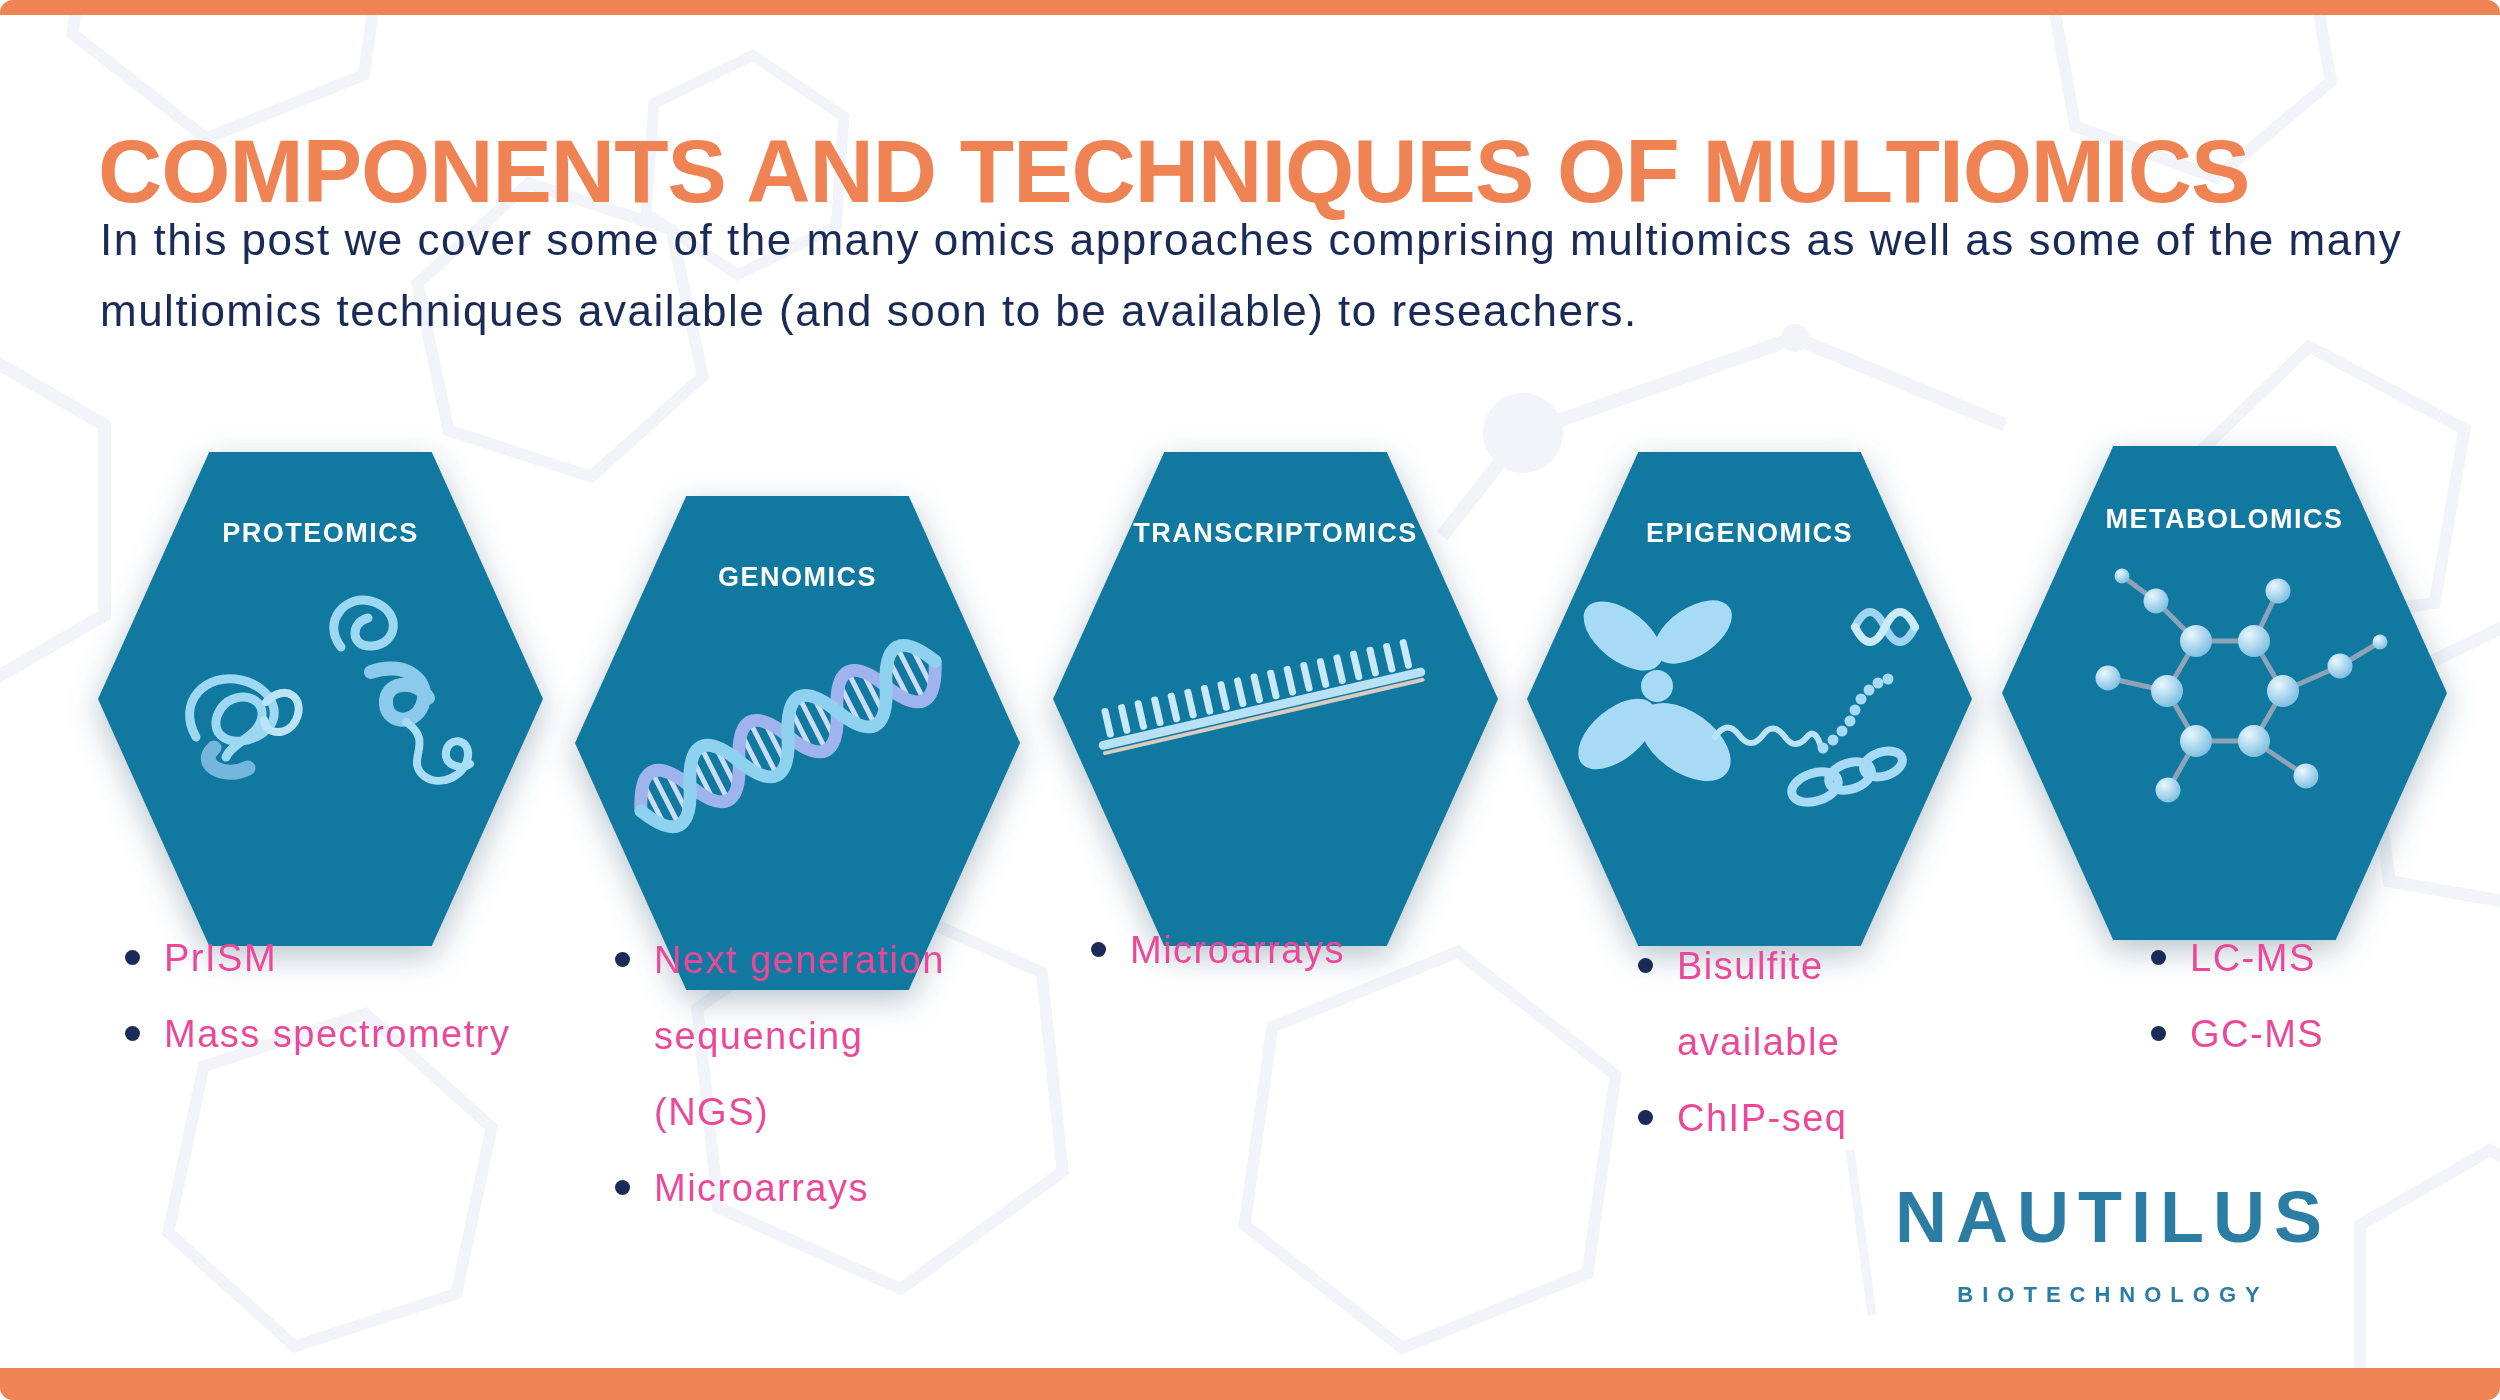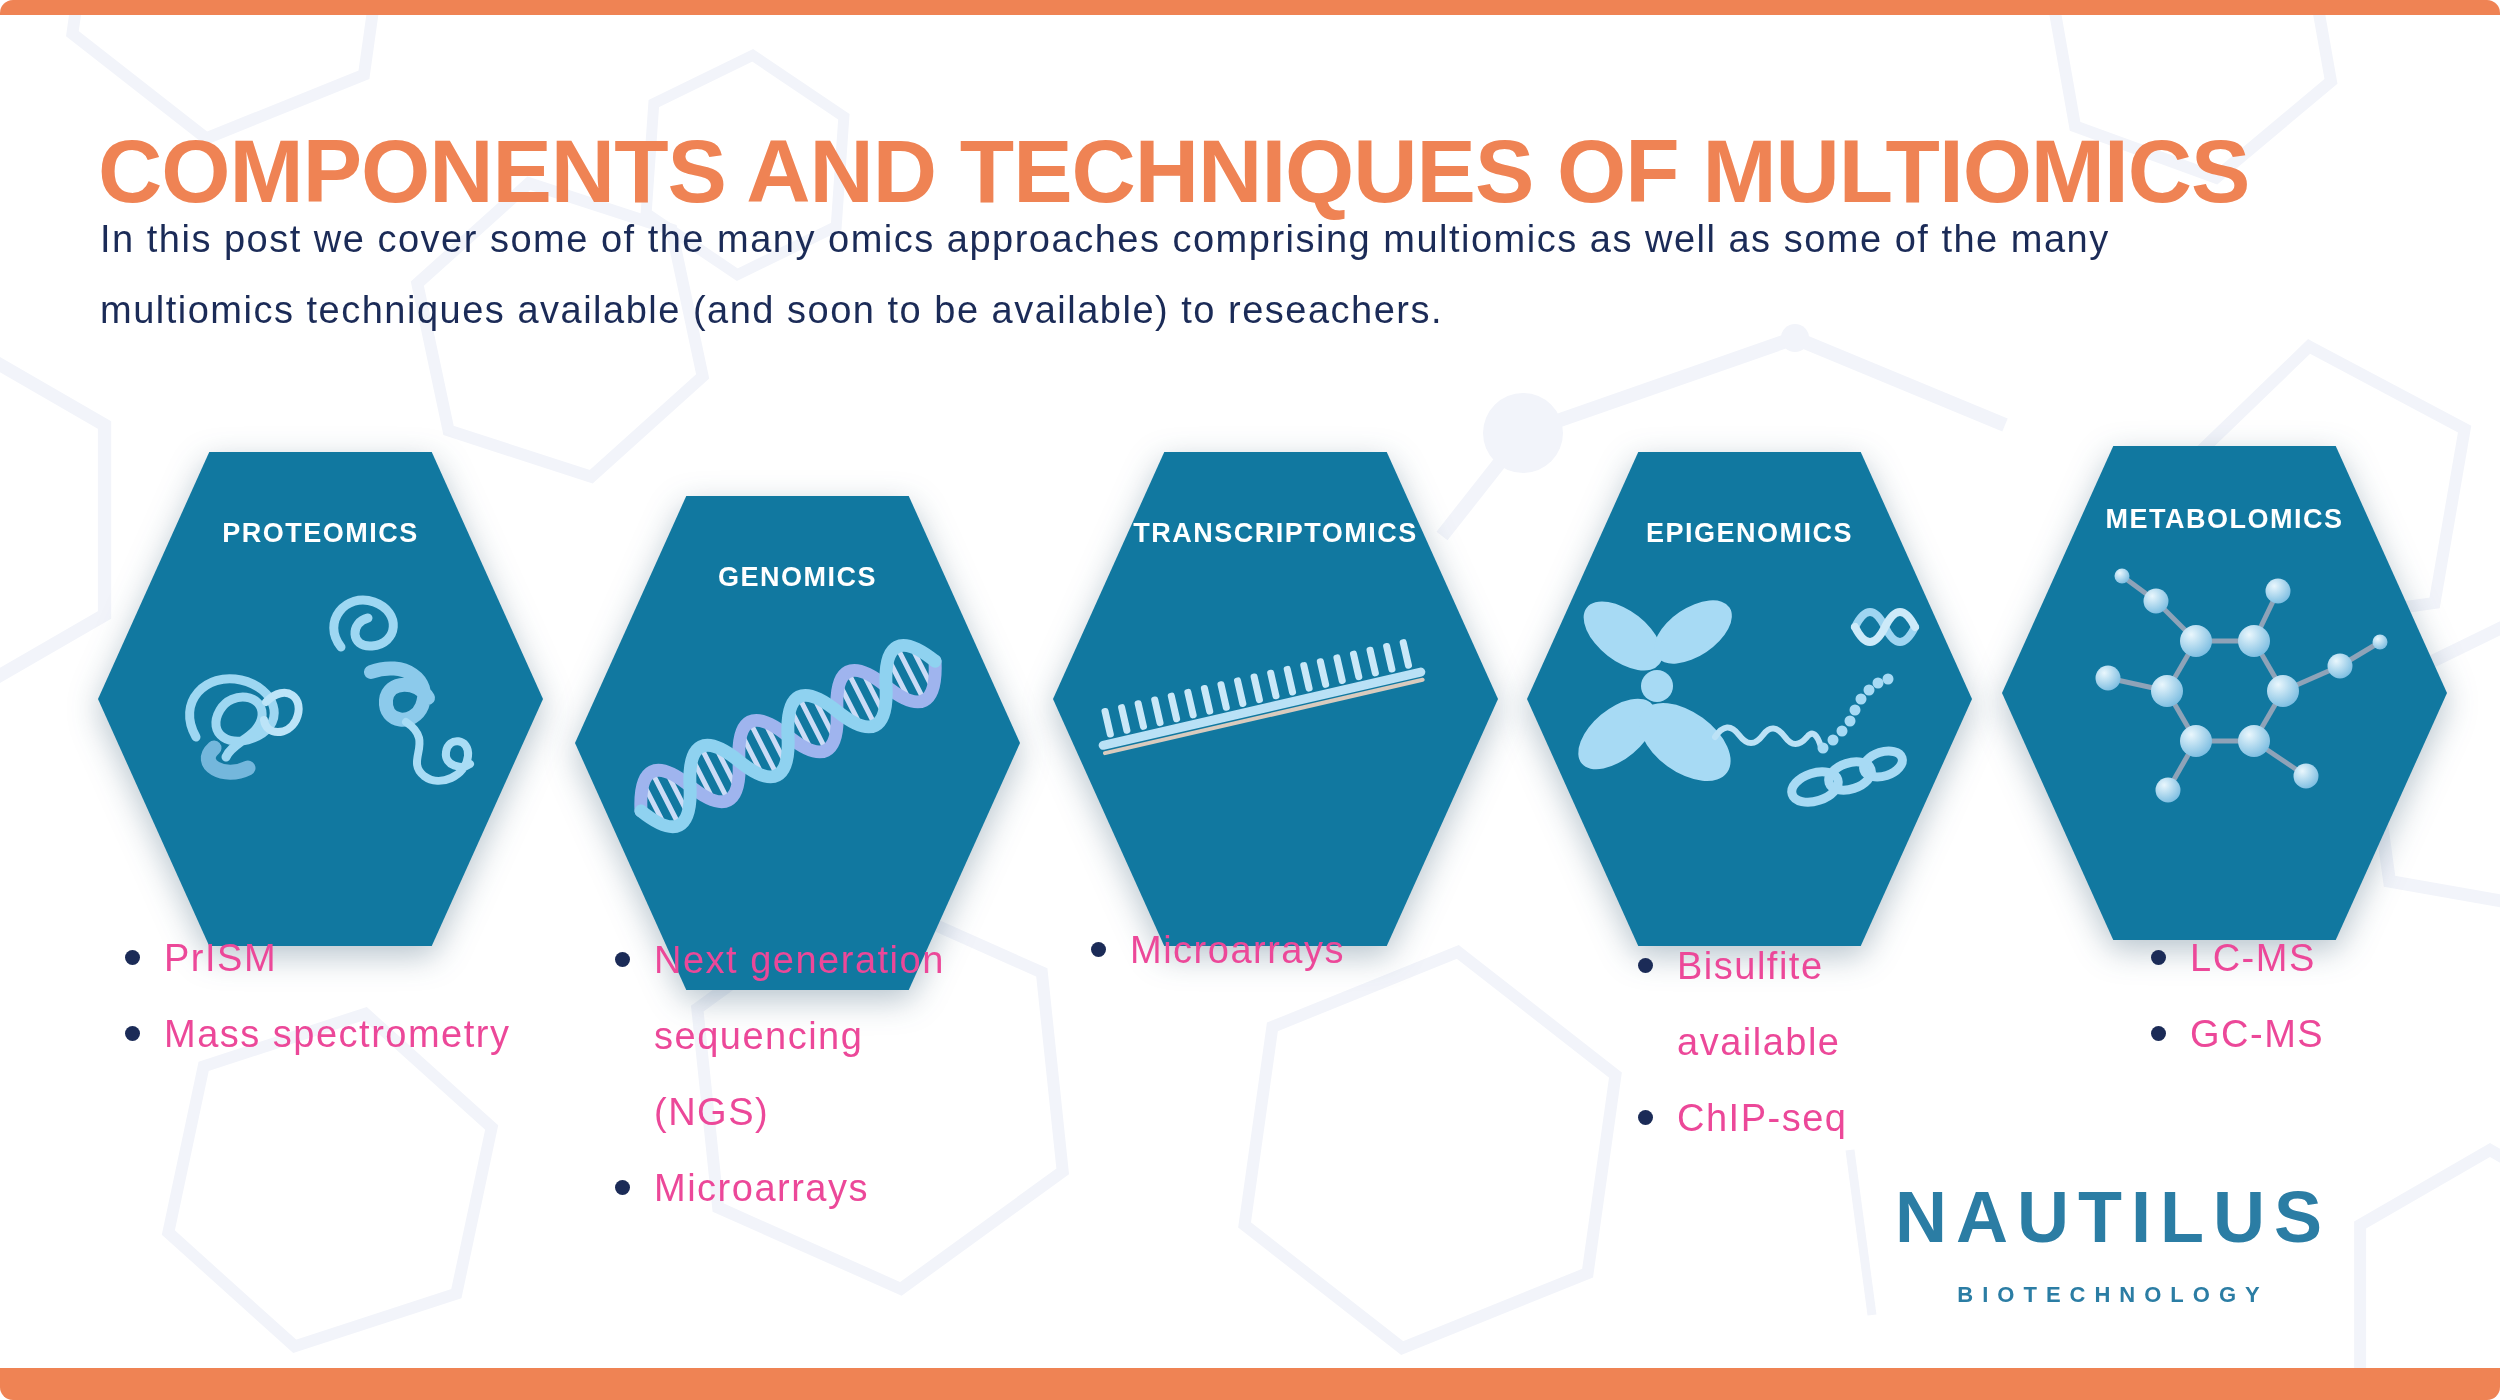--- a/index.html
+++ b/index.html
@@ -4,21 +4,21 @@
 <style>
   html,body{margin:0;padding:0;background:#ffffff;}
   .canvas{position:relative;width:2500px;height:1400px;overflow:hidden;background:#ffffff;
           font-family:"Liberation Sans", sans-serif;border-radius:13px;}
   .bg-pattern{position:absolute;left:0;top:0;width:2500px;height:1400px;}
   .accent-bar{position:absolute;left:0;width:2500px;background:#EF8354;}
   .accent-bar.top{top:0;height:15px;}
   .accent-bar.bottom{top:1368px;height:32px;}
   .title{position:absolute;left:98px;top:60px;font-size:89px;font-weight:bold;color:#EF8354;
          letter-spacing:-1px;white-space:nowrap;}
-  .subtitle{position:absolute;left:100px;top:204px;font-size:38px;color:#1B2B57;
+  .subtitle{position:absolute;left:100px;top:204px;font-size:44px;color:#1B2B57;
             letter-spacing:1.5px;line-height:71px;white-space:nowrap;}
   .hex{position:absolute;width:445px;height:494px;filter:drop-shadow(0 10px 16px rgba(15,60,90,.30));}
   .hex-shape{position:relative;width:100%;height:100%;background:#1178A0;
              clip-path:polygon(0% 50%,25% 0%,75% 0%,100% 50%,75% 100%,25% 100%);}
   .hex-label{position:absolute;top:66px;left:0;right:0;text-align:center;color:#ffffff;
              font-weight:bold;font-size:27px;letter-spacing:1.5px;}
   .hex5 .hex-label{top:58px;}
   .illus{position:absolute;left:38px;top:100px;}
   .tech{position:absolute;list-style:none;margin:0;padding:0;font-size:38px;line-height:76px;
         color:#ec4899;letter-spacing:1.5px;}

